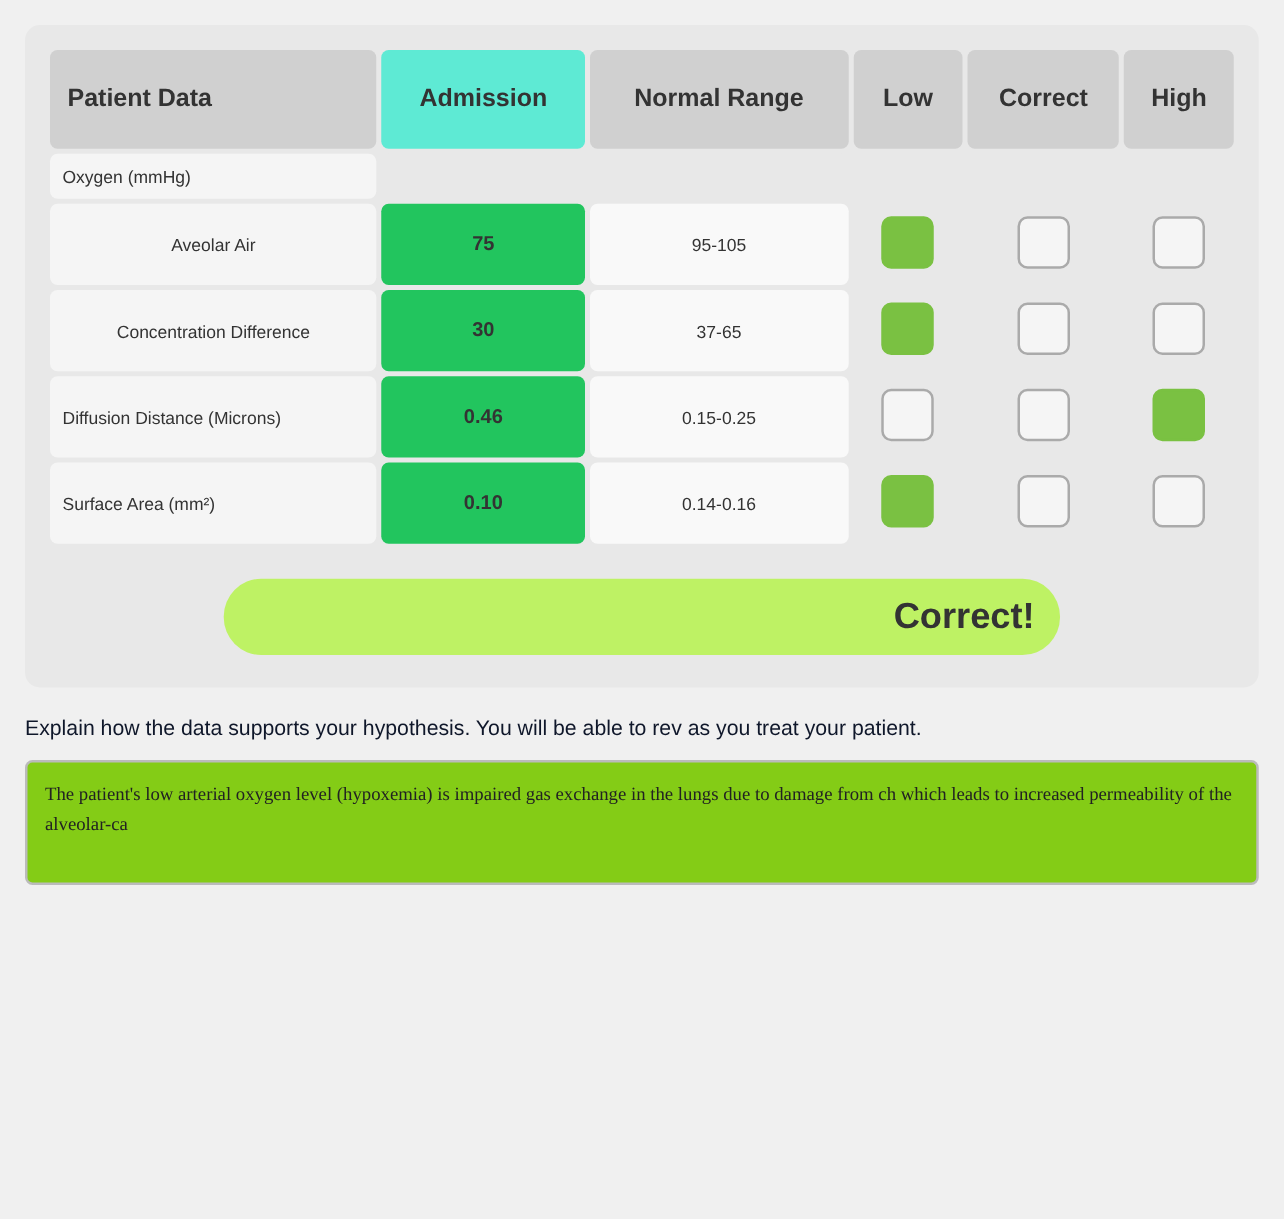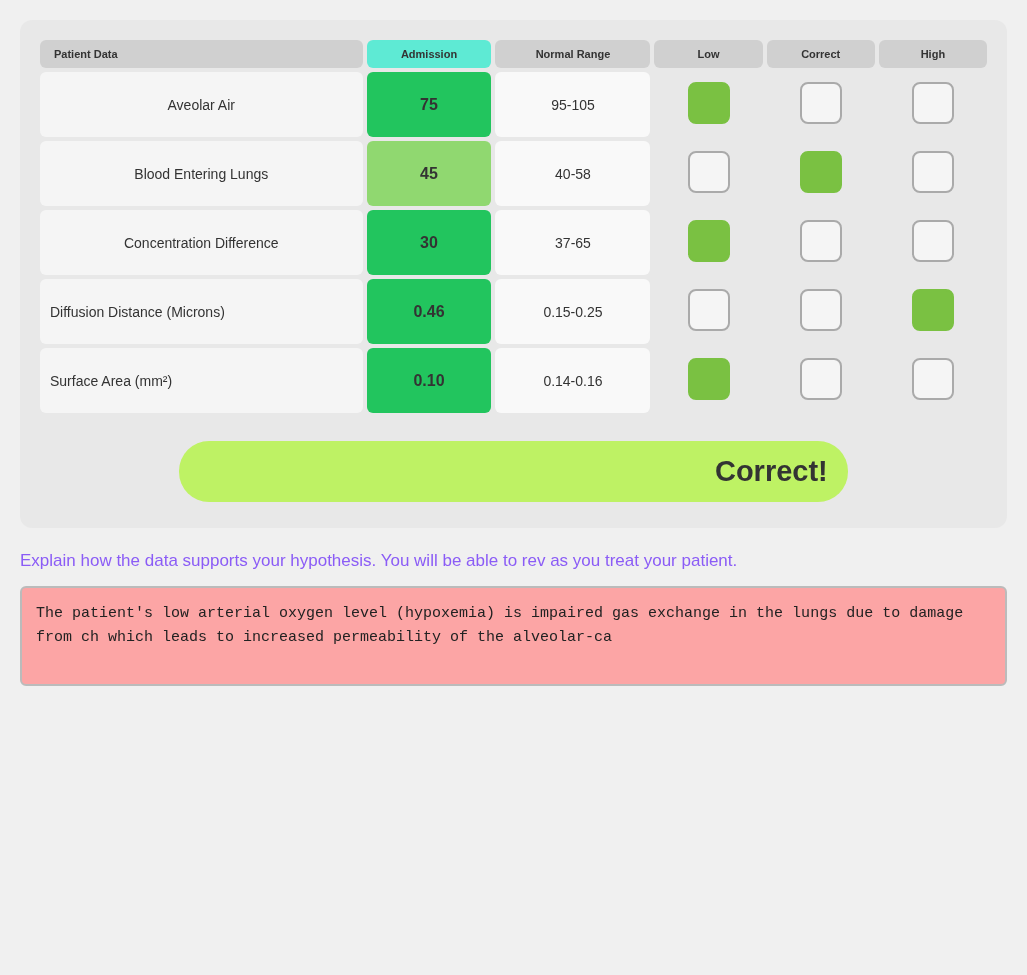--- a/index.html
+++ b/index.html
@@ -20,23 +20,23 @@
     }
 
     table {
       width: 100%;
       border-collapse: separate;
       border-spacing: 4px;
     }
 
     thead th {
       background: #d0d0d0;
-      padding: 8px 10px;
-      text-align: center;
-      font-size: 11px;
+      padding: 28px 10px;
+      text-align: center;
+      font-size: 20px;
       font-weight: 600;
       color: #333;
       border-radius: 6px;
       margin-left: 15px;
     }
 
     thead th.patient-data-header {
       text-align: left;
       padding-left: 14px;
     }
@@ -133,31 +133,31 @@
       padding: 14px 20px;
       margin: 10px auto;
       width: 70%;
       font-size: 29px;
       font-weight: bold;
       color: #333;
     }
 
     .explain-text {
       font-size: 17px;
-      color: #8b5cf6;
+      color: #0f172a;
       margin: 16px 0 12px 0;
       line-height: 1.5;
     }
 
     .text-box {
       border: 2px solid #bbb;
       border-radius: 6px;
-      background: #fca5a5;
+      background: #84cc16;
       padding: 14px;
-      font-family: Liberation Mono, monospace;
+      font-family: Liberation Serif, serif;
       font-size: 15px;
       color: #222;
       line-height: 1.6;
       min-height: 100px;
     }
   </style>
 </head>
 <body>
 
 <div class="table-container">
@@ -166,34 +166,34 @@
       <tr>
         <th class="patient-data-header">Patient Data</th>
         <th class="admission-header">Admission</th>
         <th>Normal Range</th>
         <th>Low</th>
         <th>Correct</th>
         <th>High</th>
       </tr>
     </thead>
     <tbody id="table-body">
+    <tr>
+          <td class="row-label main-label">Oxygen (mmHg)</td>
+          <td class="admission-cell" style="background: rgb(232, 232, 232);"></td>
+          <td class="normal-range-cell" style="background: rgb(232, 232, 232);"></td>
+          <td class="checkbox-cell" style="background: transparent;"></td>
+          <td class="checkbox-cell" style="background: transparent;"></td>
+          <td class="checkbox-cell" style="background: transparent;"></td>
+        </tr>
         <tr>
           <td class="row-label">Aveolar Air</td>
           <td class="admission-cell red-bg">75</td>
           <td class="normal-range-cell">95-105</td>
           <td class="checkbox-cell"><span class="cb checked-green"></span></td>
           <td class="checkbox-cell"><span class="cb"></span></td>
-          <td class="checkbox-cell"><span class="cb"></span></td>
-        </tr>
-        <tr>
-          <td class="row-label">Blood Entering Lungs</td>
-          <td class="admission-cell green-bg">45</td>
-          <td class="normal-range-cell">40-58</td>
-          <td class="checkbox-cell"><span class="cb"></span></td>
-          <td class="checkbox-cell"><span class="cb checked-green"></span></td>
           <td class="checkbox-cell"><span class="cb"></span></td>
         </tr>
         <tr>
           <td class="row-label">Concentration Difference</td>
           <td class="admission-cell red-bg">30</td>
           <td class="normal-range-cell">37-65</td>
           <td class="checkbox-cell"><span class="cb checked-green"></span></td>
           <td class="checkbox-cell"><span class="cb"></span></td>
           <td class="checkbox-cell"><span class="cb"></span></td>
         </tr>

